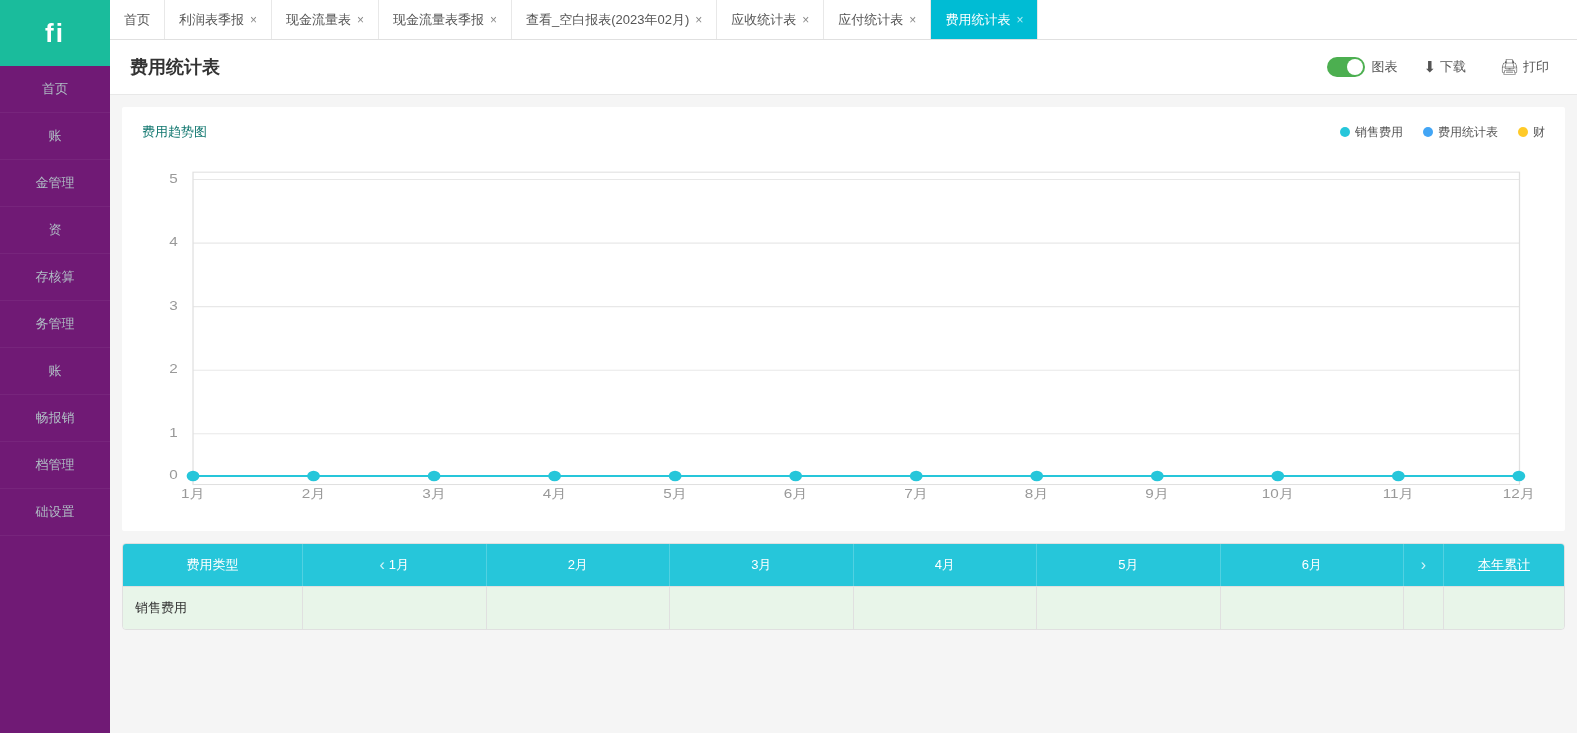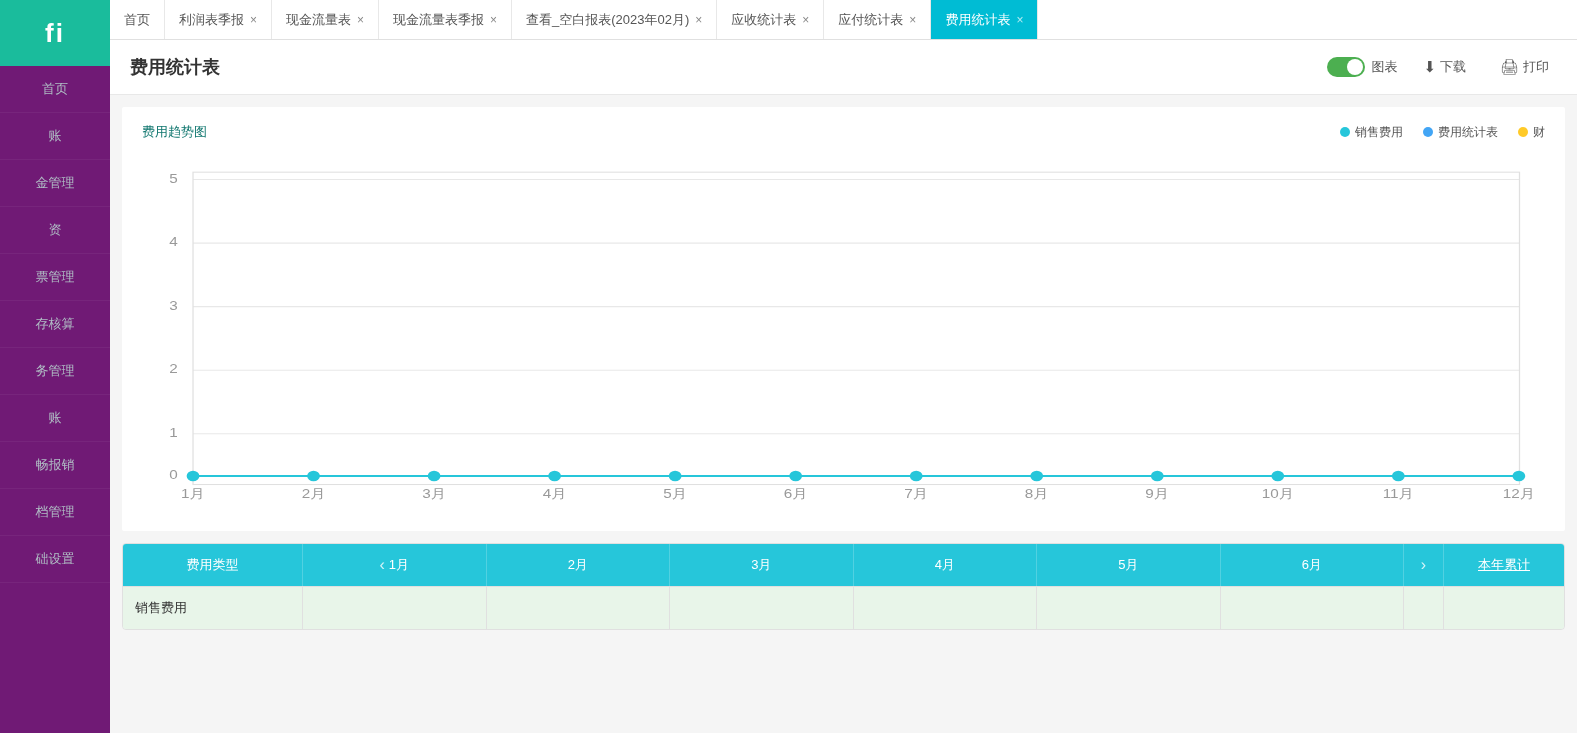--- a/index.html
+++ b/index.html
@@ -233,21 +233,20 @@
   </style>
 </head>
 <body>
 
 <div class="sidebar">
   <div class="sidebar-logo">fi</div>
   <div class="sidebar-item">首页</div>
   <div class="sidebar-item">账</div>
   <div class="sidebar-item">金管理</div>
   <div class="sidebar-item">资</div>
-  <div class="sidebar-item">票管理</div>
   <div class="sidebar-item">存核算</div>
   <div class="sidebar-item">务管理</div>
   <div class="sidebar-item">账</div>
   <div class="sidebar-item">畅报销</div>
   <div class="sidebar-item">档管理</div>
   <div class="sidebar-item">础设置</div>
 </div>
 
 <div class="main">
 

